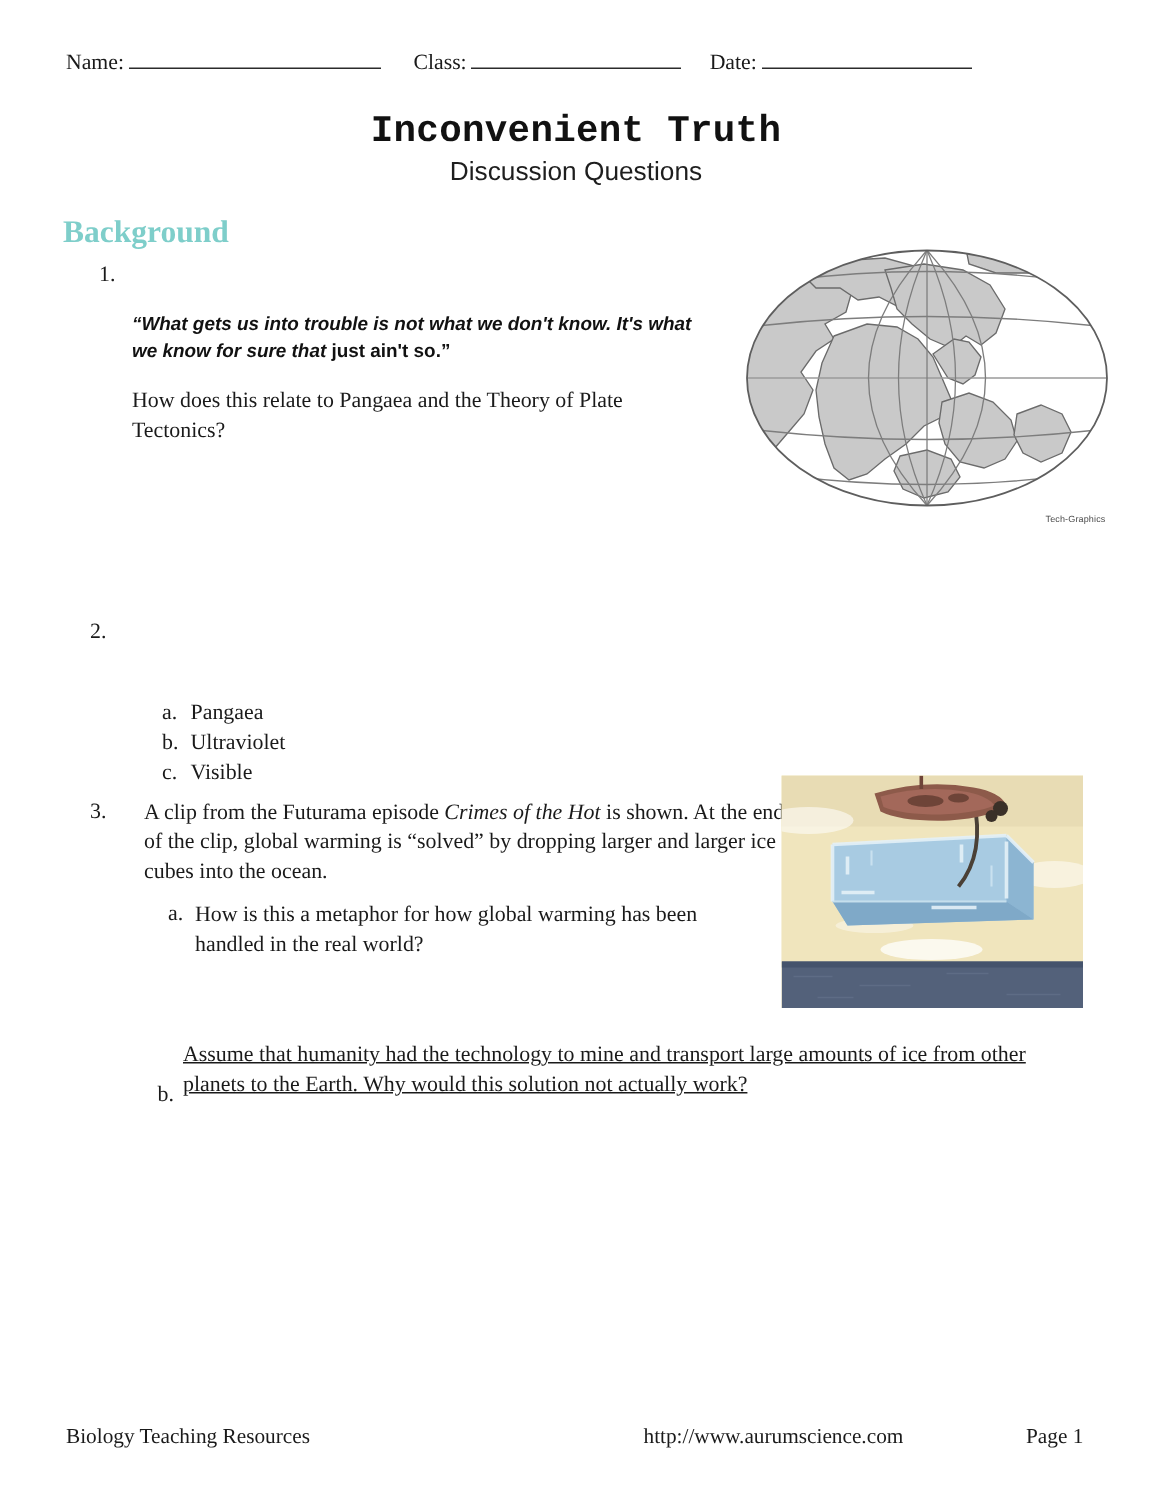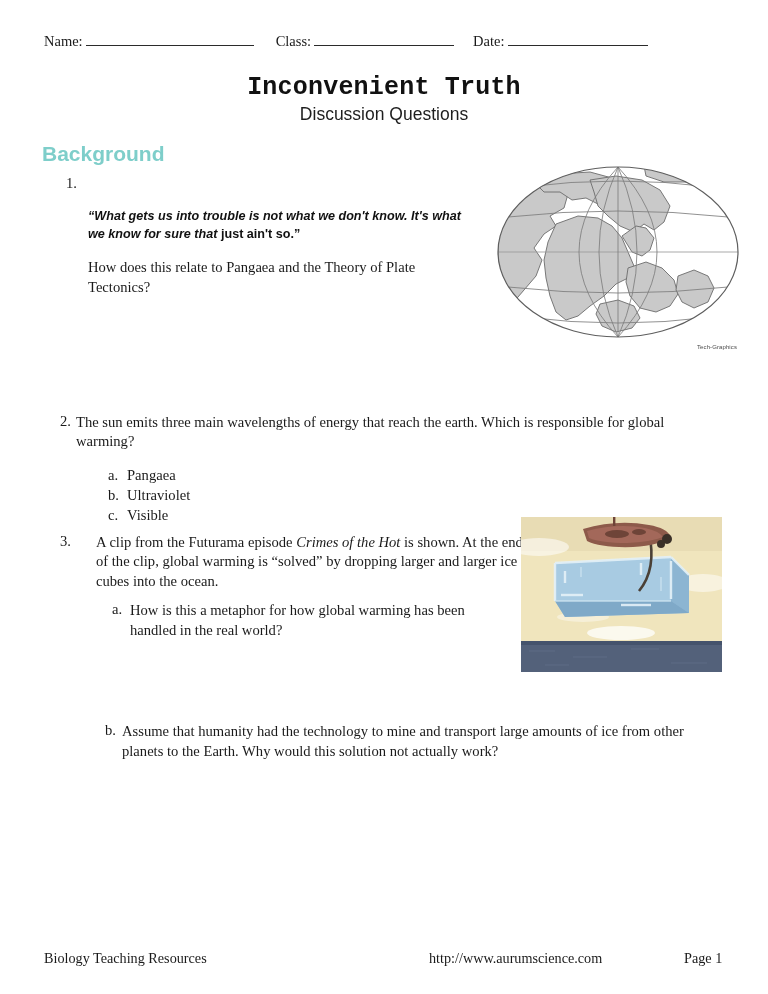--- a/index.html
+++ b/index.html
@@ -71,21 +71,21 @@
     font-family: "Liberation Sans", sans-serif;
     font-size: 17.5px;
     color: #1e1e1e;
   }
 
   
   .section-heading {
     position: absolute;
     left: 42px;
     top: 142px;
-    font-family: Liberation Sans, sans-serif;
+    font-family: Liberation Serif, serif;
     font-weight: bold;
     font-size: 21px;
     color: #7ececa;
   }
 
   
   .q {
     position: absolute;
     font-size: 14.6px;
     line-height: 1.32;
@@ -149,24 +149,25 @@
     top: 601px;
     width: 360px;
     font-size: 14.6px;
     line-height: 1.36;
   }
   .q3anum { position: absolute; left: 112px; top: 601px; font-size: 14.6px; }
 
   .q3b {
     position: absolute;
     left: 122px;
-    top: 722px;
+    top: 694px;
     width: 594px;
     font-size: 14.6px;
     line-height: 1.36;
+    text-decoration: underline;
   }
   .q3bnum { position: absolute; left: 105px; top: 722px; font-size: 14.6px; }
 
   
   .globe-fig {
     position: absolute;
     left: 494px;
     top: 164px;
     width: 248px;
     height: 196px;
@@ -279,21 +280,20 @@
         <path d="M124 3 Q202 88 124 173"></path>
         <path d="M124 3 L124 173"></path>
       </g>
 
       <ellipse cx="124" cy="88" rx="120" ry="85" fill="none" stroke="#5e5e5e" stroke-width="1.2"></ellipse>
     </svg>
   </div>
   <div class="globe-credit">Tech-Graphics</div>
 
   <div class="qnum q2num">2.</div>
-  <div class="q q2">The sun emits three main wavelengths of energy that reach the earth.  Which is responsible for global warming?</div>
 
   <div class="optlist">
     <div class="optrow">
       <span class="ol">a.</span><span>Pangaea</span>
     </div>
     <div class="optrow">
       <span class="ol">b.</span><span>Ultraviolet</span>
     </div>
     <div class="optrow">
       <span class="ol">c.</span><span>Visible</span>

